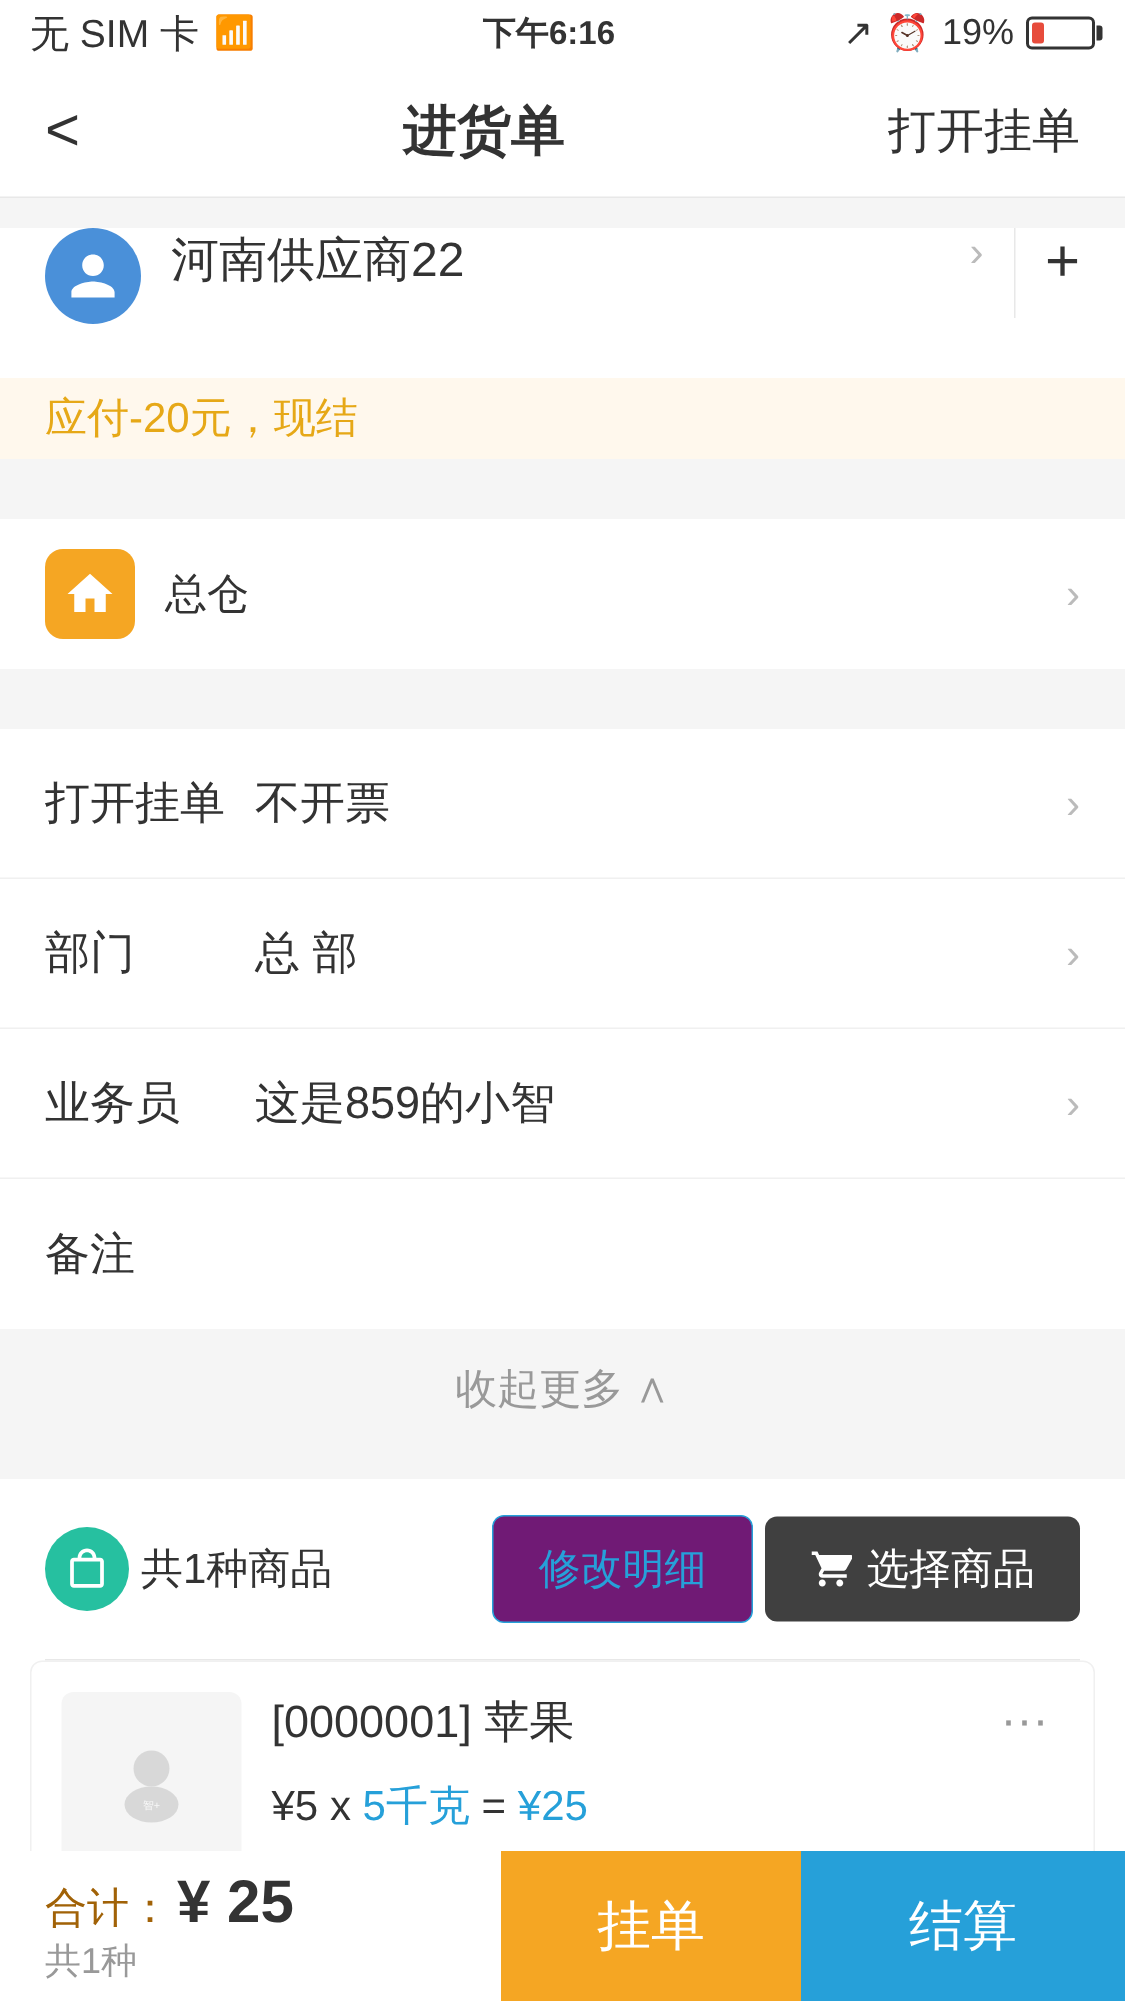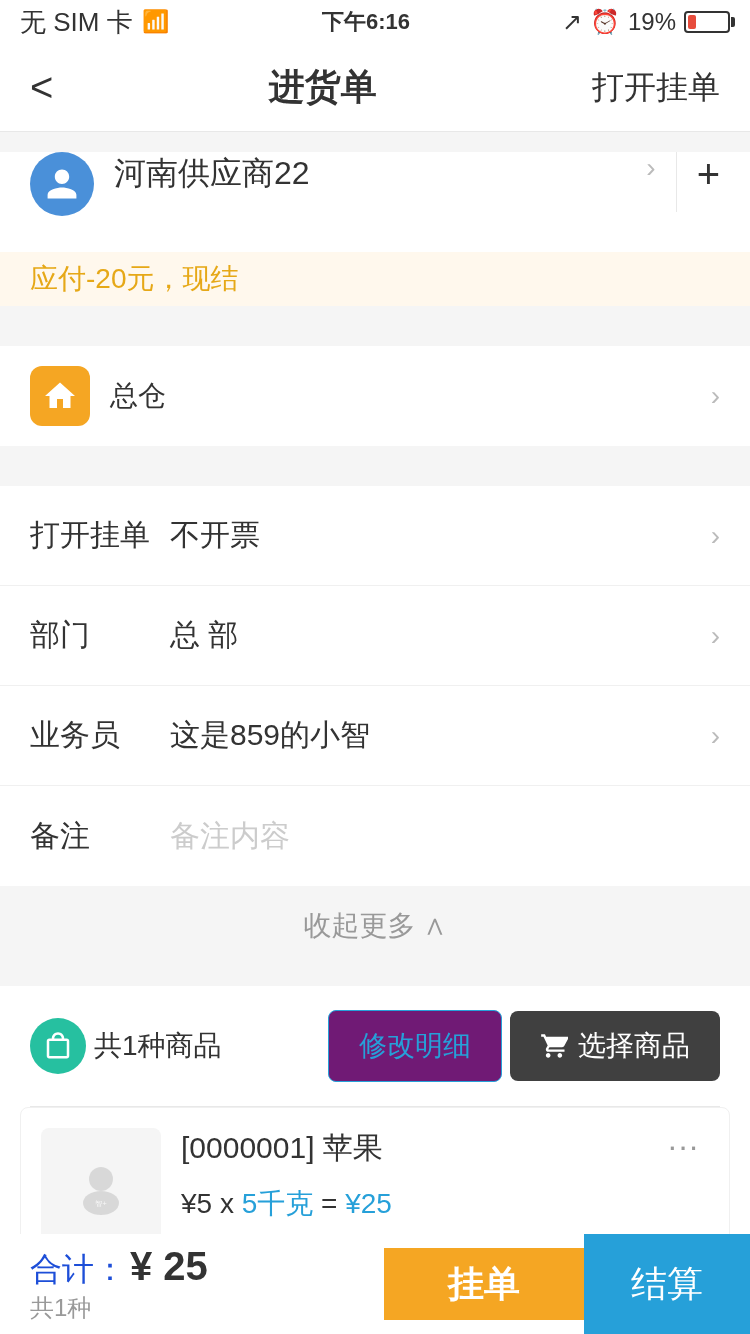--- a/index.html
+++ b/index.html
@@ -183,30 +183,30 @@
       align-items: center;
       background: #fff;
     }
     .total-section {
       flex: 1;
       padding: 0 30px;
       display: flex;
       flex-direction: column;
       justify-content: center;
     }
-    .total-label { font-size: 32px; color: #1d4ed8; }
+    .total-label { font-size: 28px; color: #a16207; }
     .total-amount { font-size: 40px; font-weight: 600; color: #333; }
     .total-count { font-size: 24px; color: #999; }
     .btn-hang {
-      width: 200px; height: 72px; background: #f5a623; color: #fff;
-      font-size: 36px; font-weight: 700; border: none; cursor: pointer;
+      width: 200px; height: 100px; background: #f5a623; color: #fff;
+      font-size: 36px; font-weight: 400; border: none; cursor: pointer;
       display: flex; align-items: center; justify-content: center;
     }
     .btn-checkout {
-      width: 166px; height: 100px; background: #26a0d9; color: #fff;
+      width: 216px; height: 100px; background: #26a0d9; color: #fff;
       font-size: 36px; font-weight: 500; border: none; cursor: pointer;
       display: flex; align-items: center; justify-content: center;
     }
 
     .wifi-icon { font-size: 22px; }
   </style>
 </head>
 <body>
 
 <div class="status-bar">
@@ -278,21 +278,20 @@
   </div>
 
   <div class="form-row">
     <span class="form-label">业务员</span>
     <span class="form-value">这是859的小智</span>
     <span class="chevron-icon">›</span>
   </div>
 
   <div class="form-row">
     <span class="form-label">备注</span>
-    <span class="form-value placeholder">备注内容</span>
   </div>
 </div>
 
 <div class="collapse-more">
   <span>收起更多 ∧</span>
 </div>
 
 <div class="section-divider"></div>
 
 <div class="product-section">

